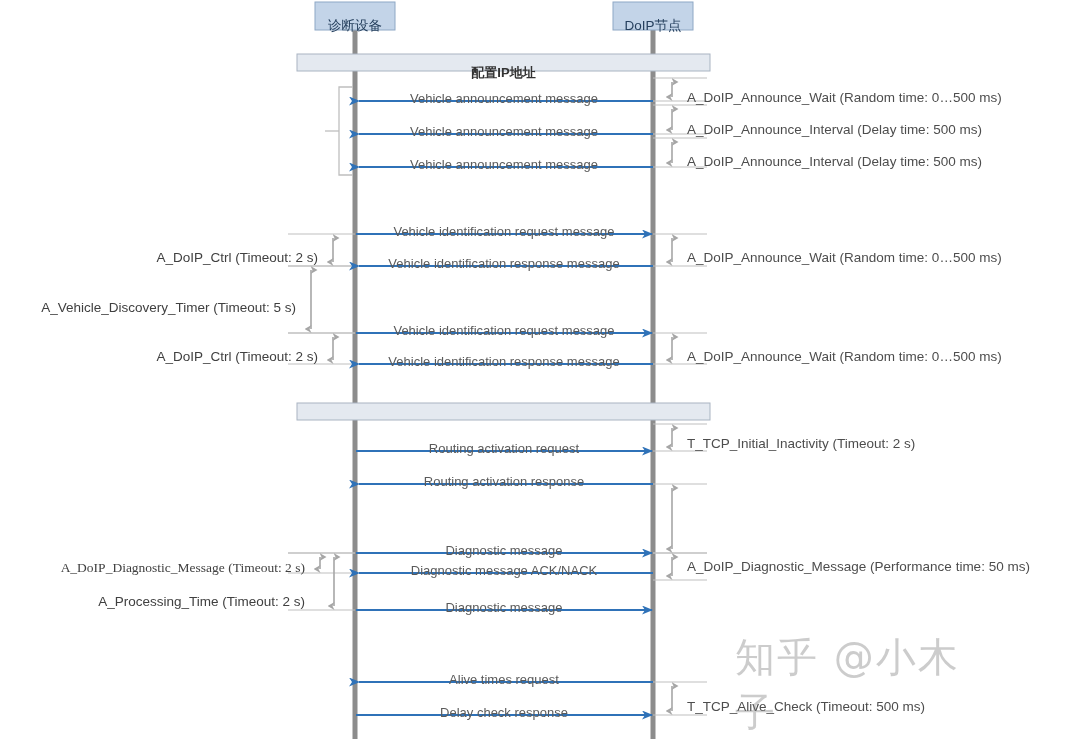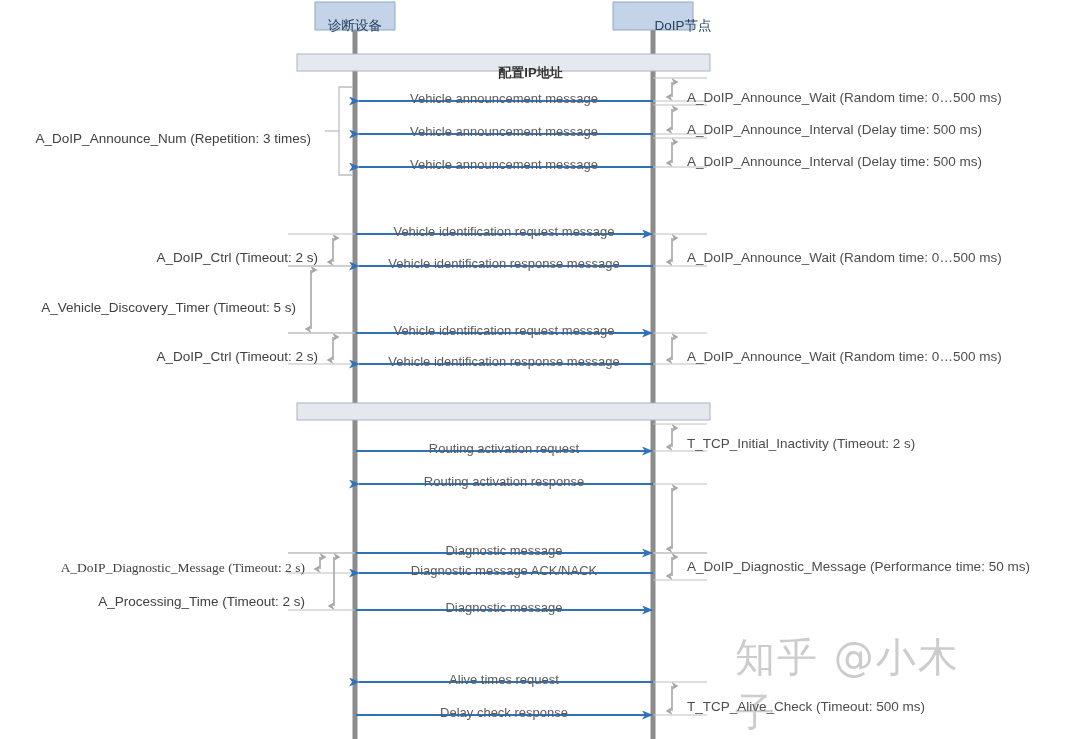--- a/index.html
+++ b/index.html
@@ -8,21 +8,21 @@
     background:#ffffff;
     font-family:"Liberation Sans","DejaVu Sans",sans-serif;
     overflow:hidden;
     position:relative;
   }
   #diagram{position:absolute;left:0;top:0;width:1080px;height:739px;}
   .txt{position:absolute;white-space:nowrap;color:#595959;}
   .msg-label{font-size:13px;color:#5a5a5a;}
   .timer-label{font-size:13.5px;color:#4d4d4d;}
   .left-label{font-size:13.5px;color:#404040;text-align:right;}
-  .band-label{font-size:13px;color:#333333;font-weight:bold;margin-left:27px;}
+  .band-label{font-size:13px;color:#333333;font-weight:bold;}
   .actor-label{font-size:13.5px;color:#26405e;}
   .watermark{
     position:absolute;
     color:rgba(120,120,120,.38);
     font-size:40px;
     letter-spacing:2px;
     font-family:"DejaVu Sans",sans-serif;
     user-select:none;
     pointer-events:none;
   }
@@ -120,21 +120,21 @@
       <line x1="356" y1="715" x2="652" y2="715" stroke="#2f72b8" stroke-width="2" marker-end="url(#arr-r)"></line>
     </g>
   <g id="g-actorboxes">
       <rect x="315" y="2" width="80" height="28" fill="#c3d4e8" stroke="#8ea8c5" stroke-width="1"></rect>
       <rect x="613" y="2" width="80" height="28" fill="#c3d4e8" stroke="#8ea8c5" stroke-width="1"></rect>
     </g>
 </svg>
 
 <div id="overlay" style="position:absolute;left:0;top:9px;width:1080px;height:739px;">
     <div class="txt actor-label" style="left: 315px; top: 8px; width: 80px; text-align: center;">诊断设备</div>
-    <div class="txt actor-label" style="left: 613px; top: 8px; width: 80px; text-align: center; padding-left: 30px;">DoIP节点</div>
+    <div class="txt actor-label" style="left: 613px; top: 8px; width: 80px; text-align: center;">DoIP节点</div>
     <div class="txt band-label" style="left: 297px; top: 55px; width: 413px; text-align: center;">配置IP地址</div>
     <div class="txt msg-label" style="left: 355px; top: 82px; width: 298px; text-align: center;">Vehicle announcement message</div>
     <div class="txt msg-label" style="left: 355px; top: 115px; width: 298px; text-align: center;">Vehicle announcement message</div>
     <div class="txt msg-label" style="left: 355px; top: 148px; width: 298px; text-align: center;">Vehicle announcement message</div>
     <div class="txt msg-label" style="left: 355px; top: 215px; width: 298px; text-align: center;">Vehicle identification request message</div>
     <div class="txt msg-label" style="left: 355px; top: 247px; width: 298px; text-align: center;">Vehicle identification response message</div>
     <div class="txt msg-label" style="left: 355px; top: 314px; width: 298px; text-align: center;">Vehicle identification request message</div>
     <div class="txt msg-label" style="left: 355px; top: 345px; width: 298px; text-align: center;">Vehicle identification response message</div>
     <div class="txt msg-label" style="left: 355px; top: 432px; width: 298px; text-align: center;">Routing activation request</div>
     <div class="txt msg-label" style="left: 355px; top: 465px; width: 298px; text-align: center;">Routing activation response</div>
@@ -149,15 +149,14 @@
     <div class="txt timer-label" style="left: 687px; top: 241px;">A_DoIP_Announce_Wait  (Random time: 0…500 ms)</div>
     <div class="txt timer-label" style="left: 687px; top: 340px;">A_DoIP_Announce_Wait  (Random time: 0…500 ms)</div>
     <div class="txt timer-label" style="left: 687px; top: 427px;">T_TCP_Initial_Inactivity  (Timeout: 2 s)</div>
     <div class="txt timer-label" style="left: 687px; top: 550px;">A_DoIP_Diagnostic_Message  (Performance time: 50 ms)</div>
     <div class="txt timer-label" style="left: 687px; top: 690px;">T_TCP_Alive_Check  (Timeout: 500 ms)</div>
     <div class="txt left-label" style="top: 241px; left: 0px; width: 318px;">A_DoIP_Ctrl  (Timeout: 2 s)</div>
     <div class="txt left-label" style="top: 291px; left: 0px; width: 296px;">A_Vehicle_Discovery_Timer  (Timeout: 5 s)</div>
     <div class="txt left-label" style="top: 340px; left: 0px; width: 318px;">A_DoIP_Ctrl  (Timeout: 2 s)</div>
     <div class="txt left-label" style="top: 551px; left: 0px; width: 305px; font-family: Liberation Serif, serif;">A_DoIP_Diagnostic_Message  (Timeout: 2 s)</div>
     <div class="txt left-label" style="top: 585px; left: 0px; width: 305px;">A_Processing_Time  (Timeout: 2 s)</div>
-    <div class="txt left-label" style="top: 122px; left: 0px; width: 311px;">A_DoIP_Announce_Num  (Repetition: 3 times)</div>
     <div class="watermark" style="left: 850px; top: 676px; transform: translate(-50%, -50%);">知乎 @小木子</div>
   </div>
 
 </body></html>

